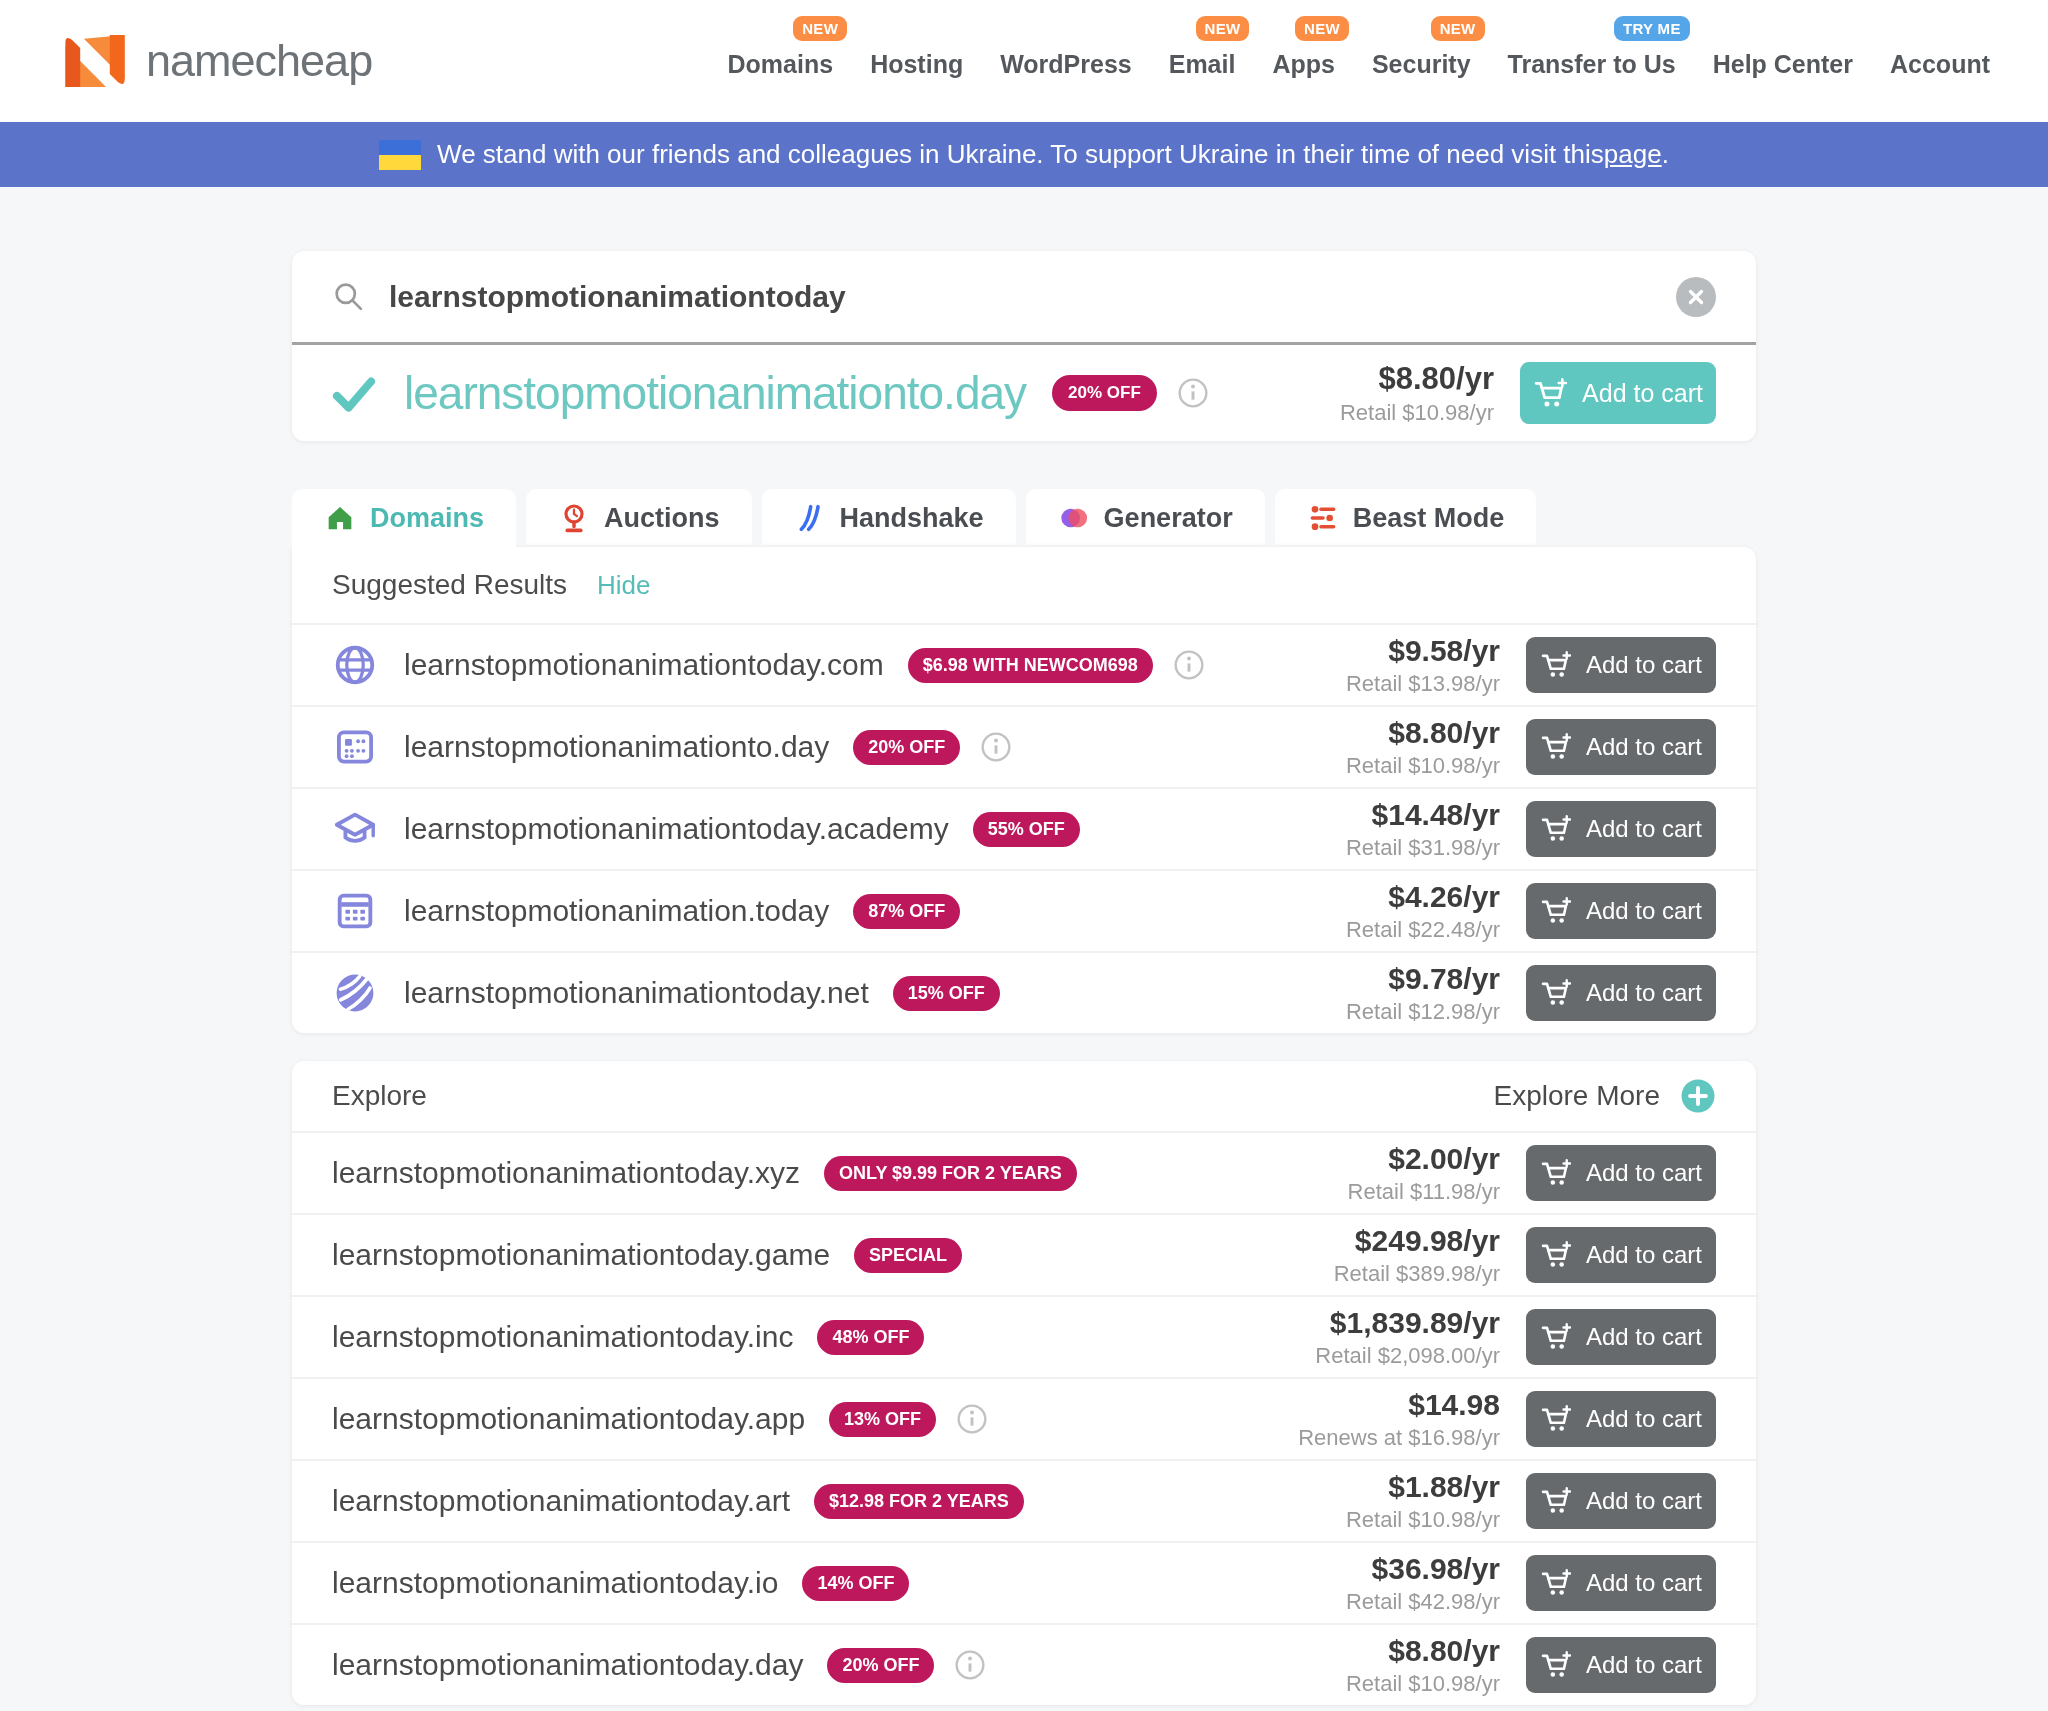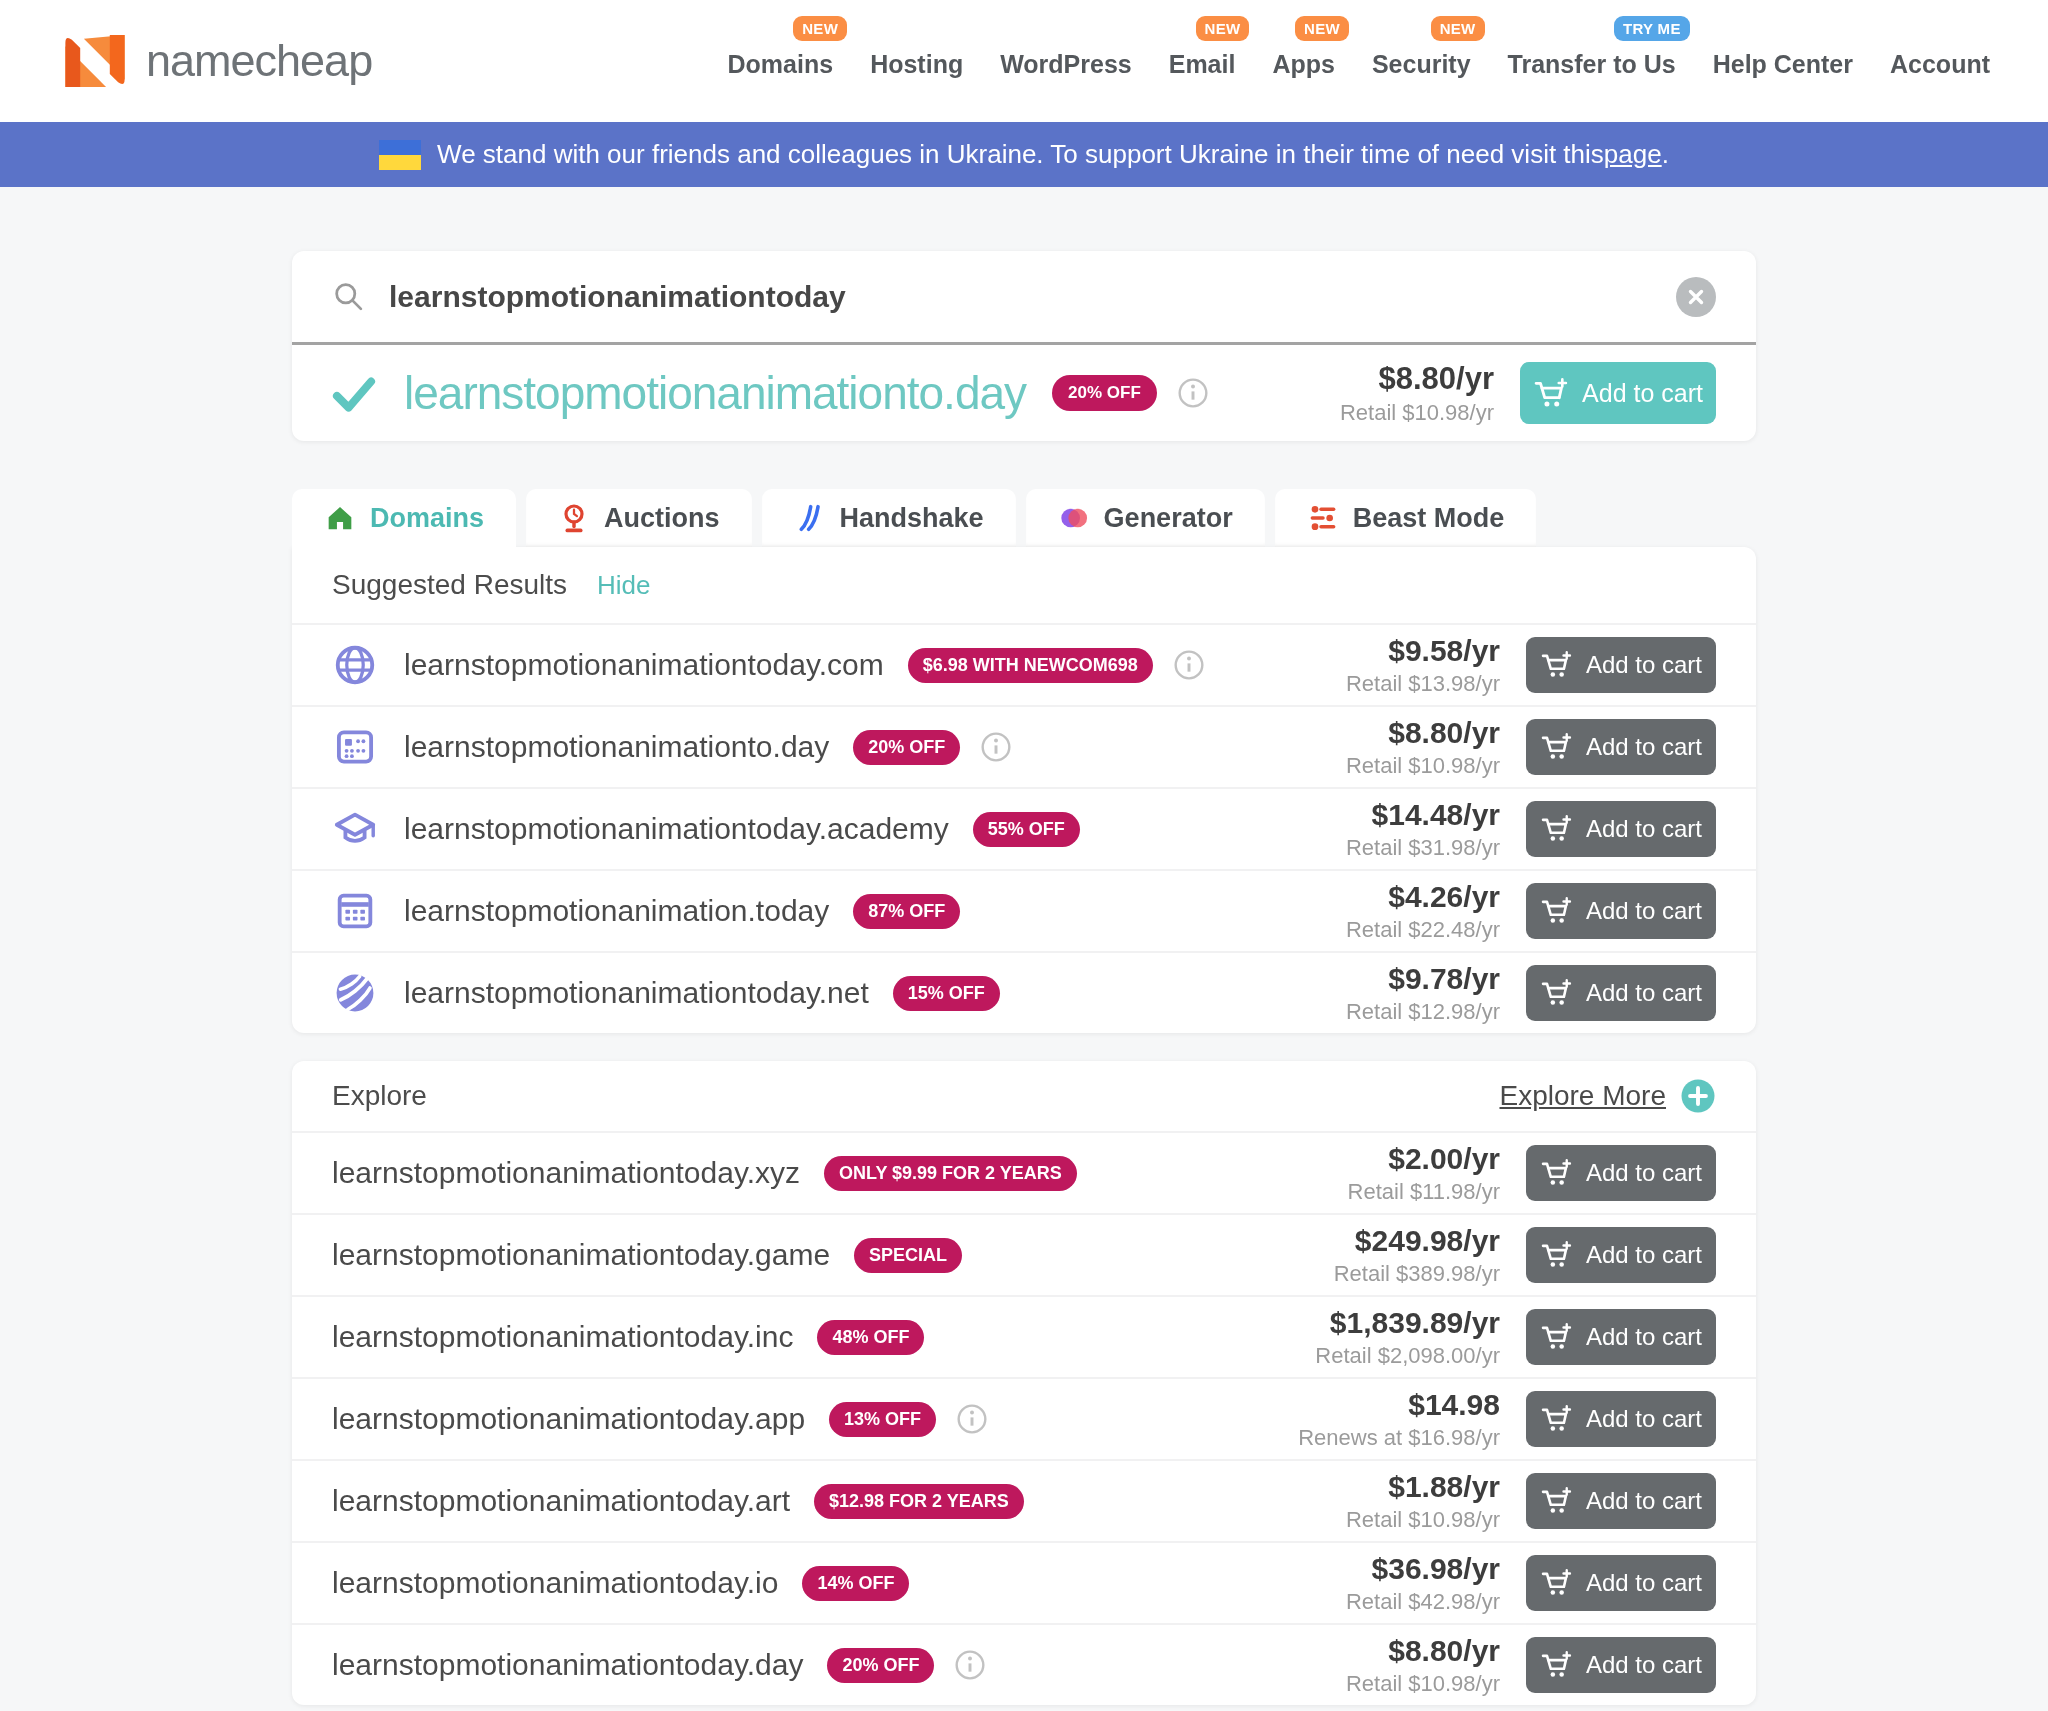--- a/index.html
+++ b/index.html
@@ -83,21 +83,21 @@
   }
   .tab.active { color:#4cb9b2; box-shadow:none; }
   .tab svg { width:32px; height:32px; }
 
   
   .suggested-card { border-top-left-radius:0; }
   .list-head { height:76px; display:flex; align-items:center; padding:0 40px; }
   .list-title { font-size:28px; color:#4c4c4c; }
   .hide-link { color:#55bdb7; font-size:26px; margin-left:30px; cursor:pointer; }
   .results-head { height:70px; }
-  .explore { margin-left:auto; display:flex; align-items:center; gap:14px; font-size:28px; color:#4a4a4a; cursor:pointer;text-decoration:underline; }
+  .explore { margin-left:auto; display:flex; align-items:center; gap:20px; font-size:28px; color:#4a4a4a; cursor:pointer; }
   .plus-circle { width:36px; height:36px; }
 
   .row { height:82px; display:flex; align-items:center; padding:0 40px; border-top:2px solid #f1f1f2; }
   .row-icon { width:46px; height:46px; flex:none; }
   .row-icon svg { width:46px; height:46px; }
   .row-domain { font-size:30px; color:#4a4a4a; margin-left:26px; }
   .results-card .row-domain { margin-left:0; }
   .row .pill { margin-left:24px; font-size:18px; padding:7px 15px; }
   .row .price { font-size:30px; }
   .row .cart-btn { width:190px; height:56px; font-size:24px; }

